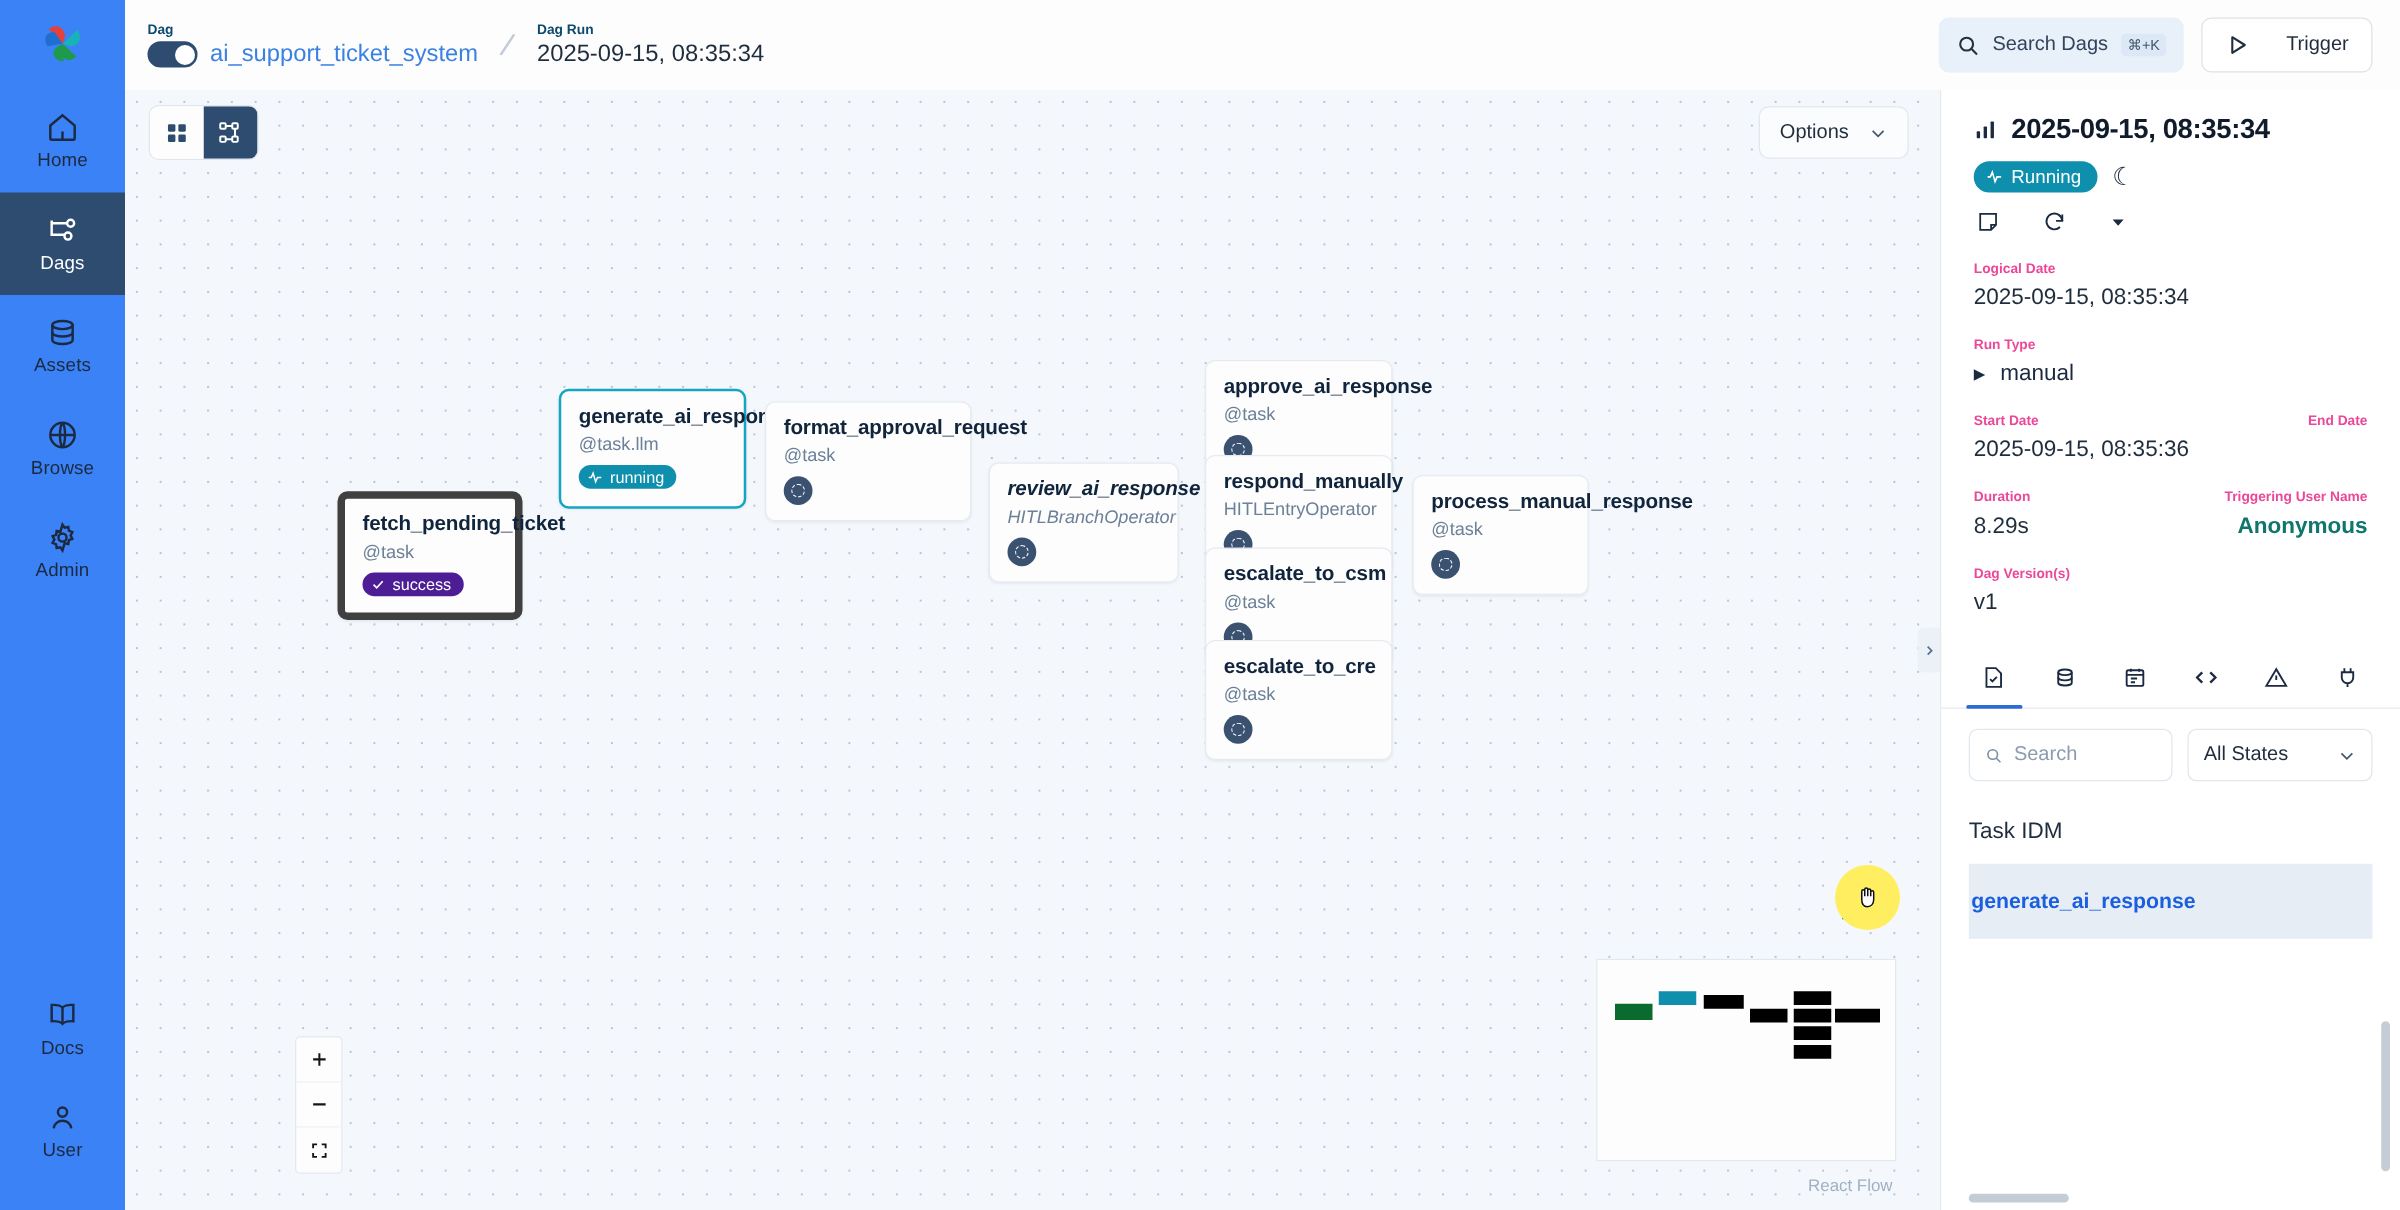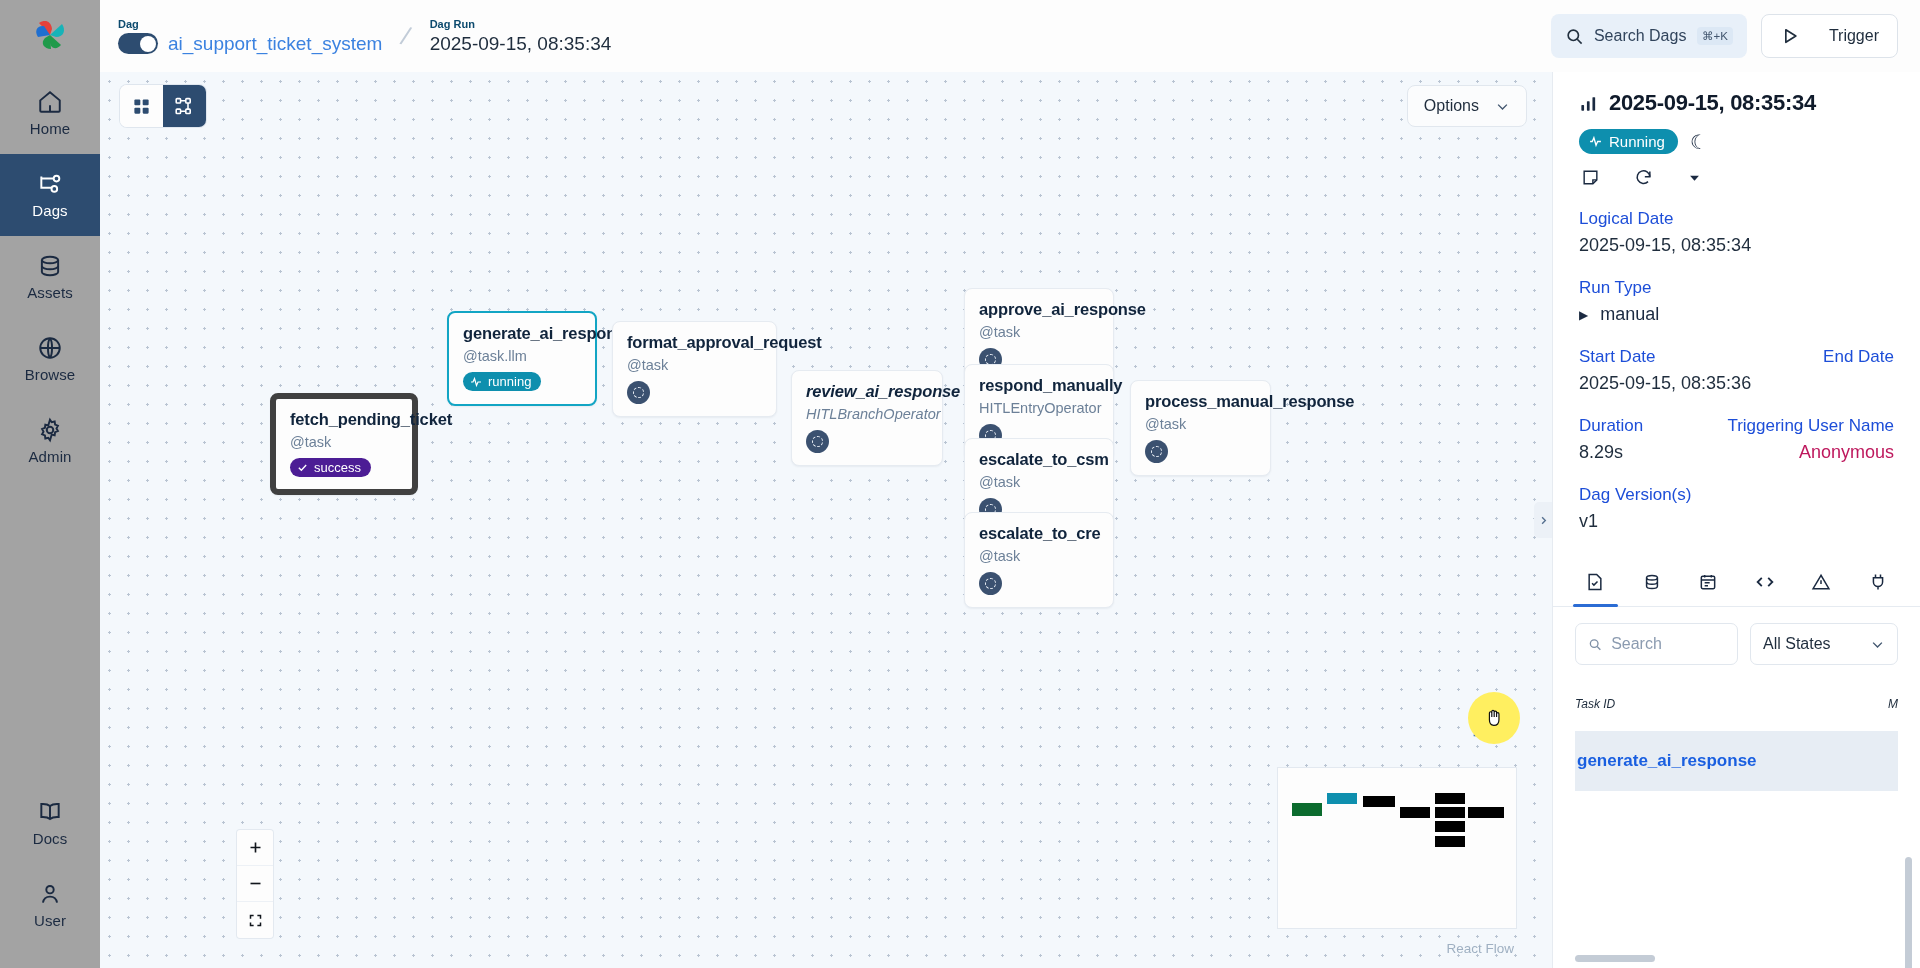--- a/index.html
+++ b/index.html
@@ -8,21 +8,21 @@
     font-family: "Liberation Sans", sans-serif;
     overflow: hidden;
     background: #ffffff;
     color: #1b2a41;
   }
   #app { position: relative; width: 1920px; height: 968px; display: flex; }
 
   
   .leftnav {
     width: 100px; height: 968px;
-    background: #a3a3a3;
+    background: #3b82f6;
     display: flex; flex-direction: column; align-items: center;
     flex: 0 0 100px;
   }
   .brand {
     height: 72px; width: 100%;
     display: flex; align-items: center; justify-content: center;
   }
   .nav-items { width: 100%; display: flex; flex-direction: column; align-items: center; }
   .nav-item {
     width: 100%; height: 82px;
@@ -168,24 +168,24 @@
   .rp-title { font-size: 22px; font-weight: 700; color: #101b2b; letter-spacing: -.3px; }
   .state-row { display: flex; align-items: center; gap: 12px; margin-top: 13px; }
   .state-pill {
     background: #0e8fae; color: #fff; border-radius: 13px; padding: 4px 13px 4px 10px;
     font-size: 15px; display: inline-flex; align-items: center; gap: 7px; font-weight: 500;
   }
   .spin-moon { color: #1b2a41; font-size: 20px; line-height: 1; }
   .icon-row { display: flex; align-items: center; gap: 34px; margin-top: 14px; padding-left: 2px; }
   .icon-btn { cursor: pointer; color: #1b2a41; display: flex; }
   .meta { margin-top: 22px; }
-  .meta-label { font-size: 17px; font-weight: 400; color: #1d4ed8; }
+  .meta-label { font-size: 11px; font-weight: 700; color: #ec4899; }
   .meta-value { font-size: 18px; color: #1f2d3d; margin-top: 6px; }
   .meta-2col { display: flex; justify-content: space-between; align-items: baseline; }
-  .meta-link { color: #be185d; }
+  .meta-link { color: #0f766e; font-weight: bold; }
   .runtype-val { display: flex; align-items: center; gap: 12px; font-size: 18px; margin-top: 6px; }
   .caret-right { font-size: 12px; color: #1b2a41; }
 
   .tabstrip {
     margin-top: 14px; display: flex; align-items: center; gap: 0;
     border-bottom: 1px solid #e6ebf1; padding: 0 14px;
   }
   .tab {
     flex: 1; height: 48px; display: flex; align-items: center; justify-content: center;
     cursor: pointer; color: #1b2a41; position: relative;
@@ -204,22 +204,22 @@
     font-family: "Liberation Sans", sans-serif; background: transparent;
   }
   .search-box input::placeholder { color: #8b9bb0; }
   .states-sel {
     width: 148px; height: 42px; border: 1px solid #e1e7ee; border-radius: 7px;
     display: flex; align-items: center; justify-content: space-between;
     padding: 16px 12px; font-size: 16px; color: #1f2d3d; cursor: pointer;
   }
   .task-table { padding: 0 22px; flex: 1; min-height: 0; position: relative; }
   .tt-head {
-    display: flex; justify-content: space-between; align-items: center;
-    height: 54px; font-size: 12px; color: #1f2d3d; font-style: italic;
+    display: flex; align-items: center;
+    height: 54px; font-size: 18px; color: #1f2d3d;
   }
   .tt-row {
     background: #e7edf4; height: 60px; display: flex; align-items: center;
     padding: 0 2px; cursor: pointer;
   }
   .tt-row .tid { font-size: 17px; font-weight: 700; color: #1a5fe0; }
   .hscroll {
     position: absolute; left: 22px; bottom: 6px; width: 300px; height: 7px;
     background: transparent;
   }

